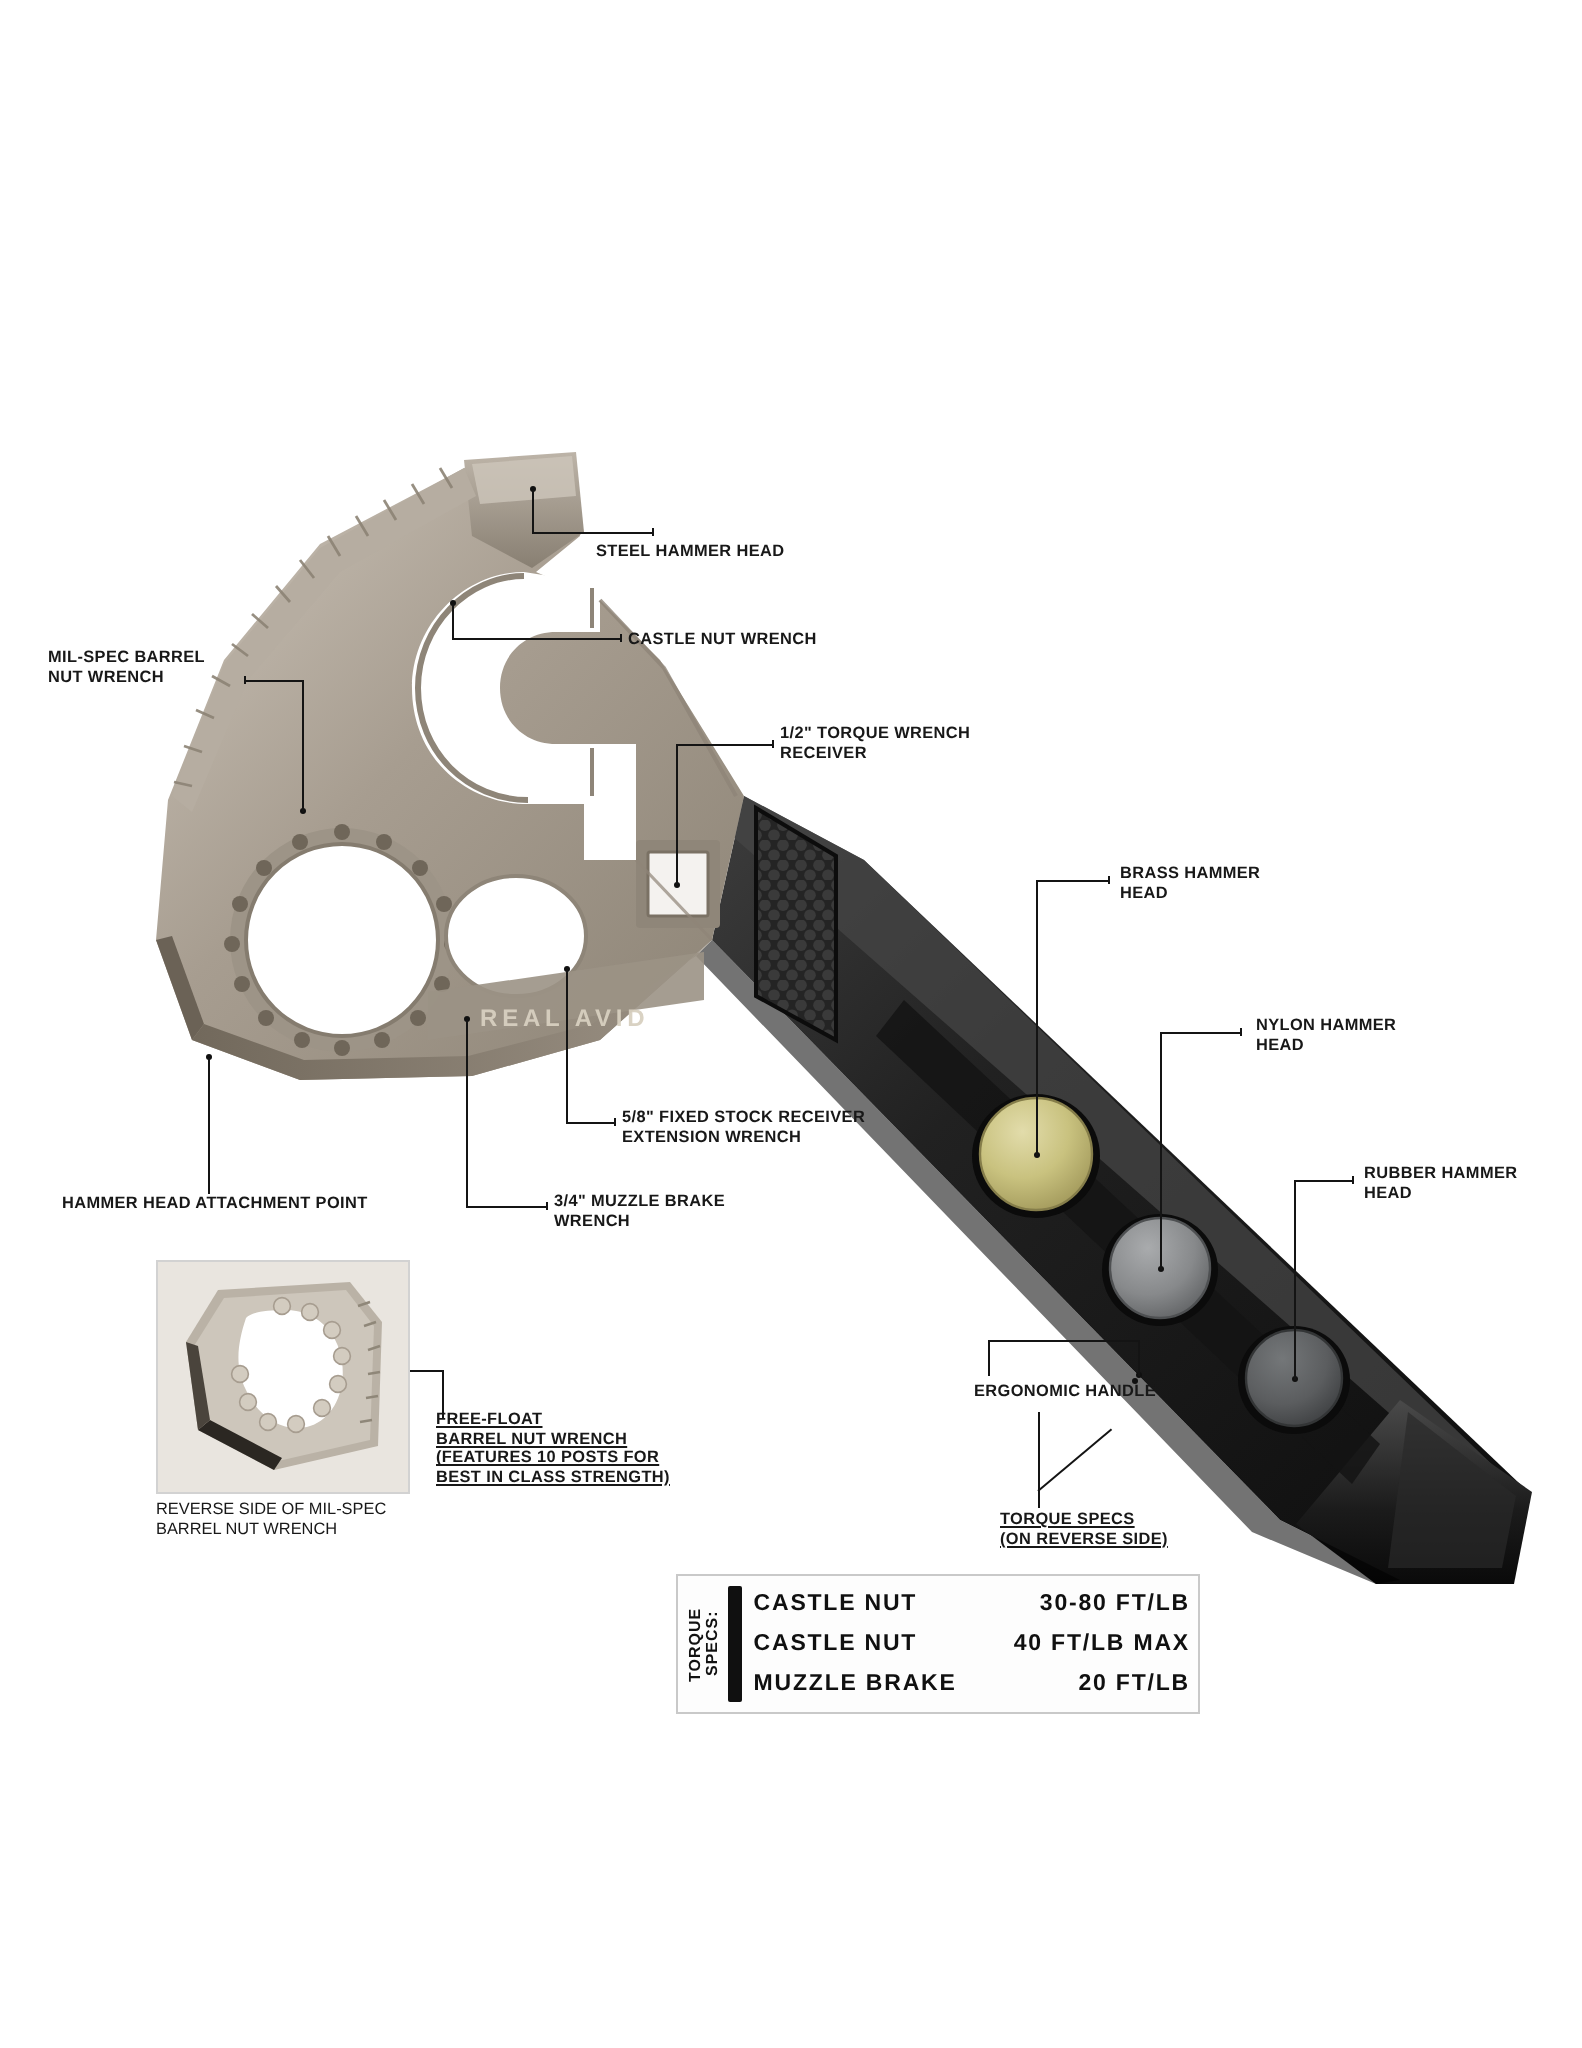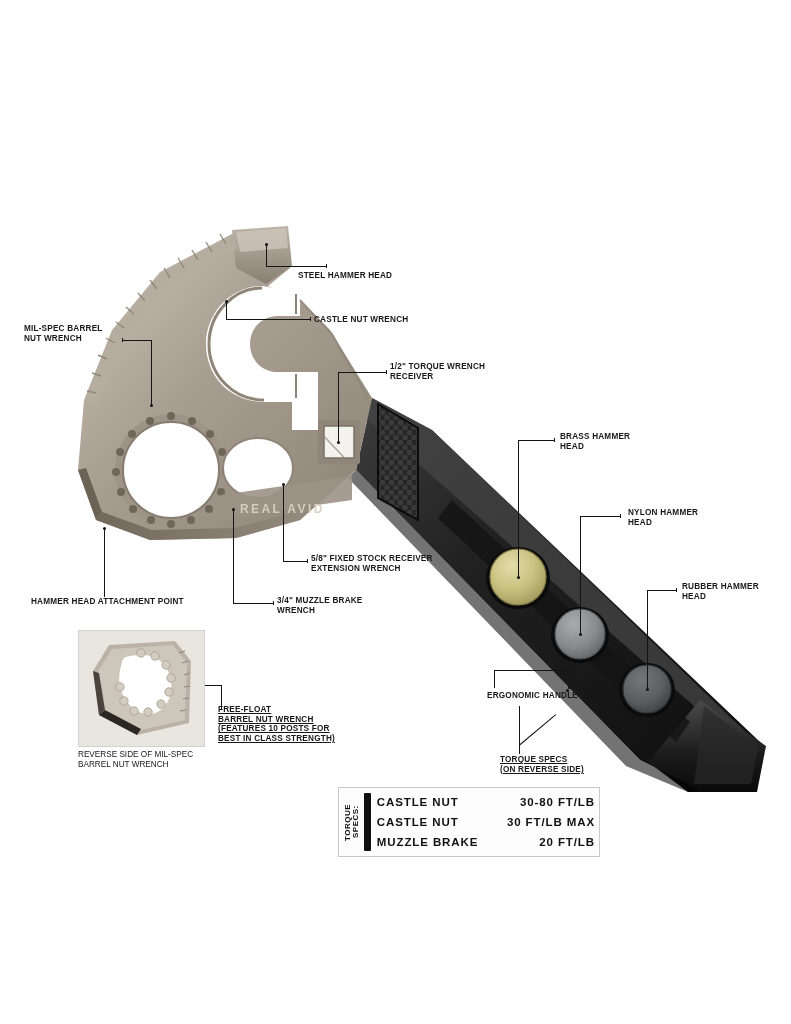--- a/index.html
+++ b/index.html
@@ -363,21 +363,21 @@
     <div class="specs-vert">TORQUE
 SPECS:</div>
     <div class="specs-bar"></div>
     <div class="specs-rows">
       <div class="specs-row">
         <span>CASTLE NUT</span>
         <span class="val">30-80 FT/LB</span>
       </div>
       <div class="specs-row">
         <span>CASTLE NUT</span>
-        <span class="val">30 FT/LB MAX</span>
+        <span class="val">40 FT/LB MAX</span>
       </div>
       <div class="specs-row">
         <span>MUZZLE BRAKE</span>
         <span class="val">20 FT/LB</span>
       </div>
     </div>
   </div>
 
 </div>
 

